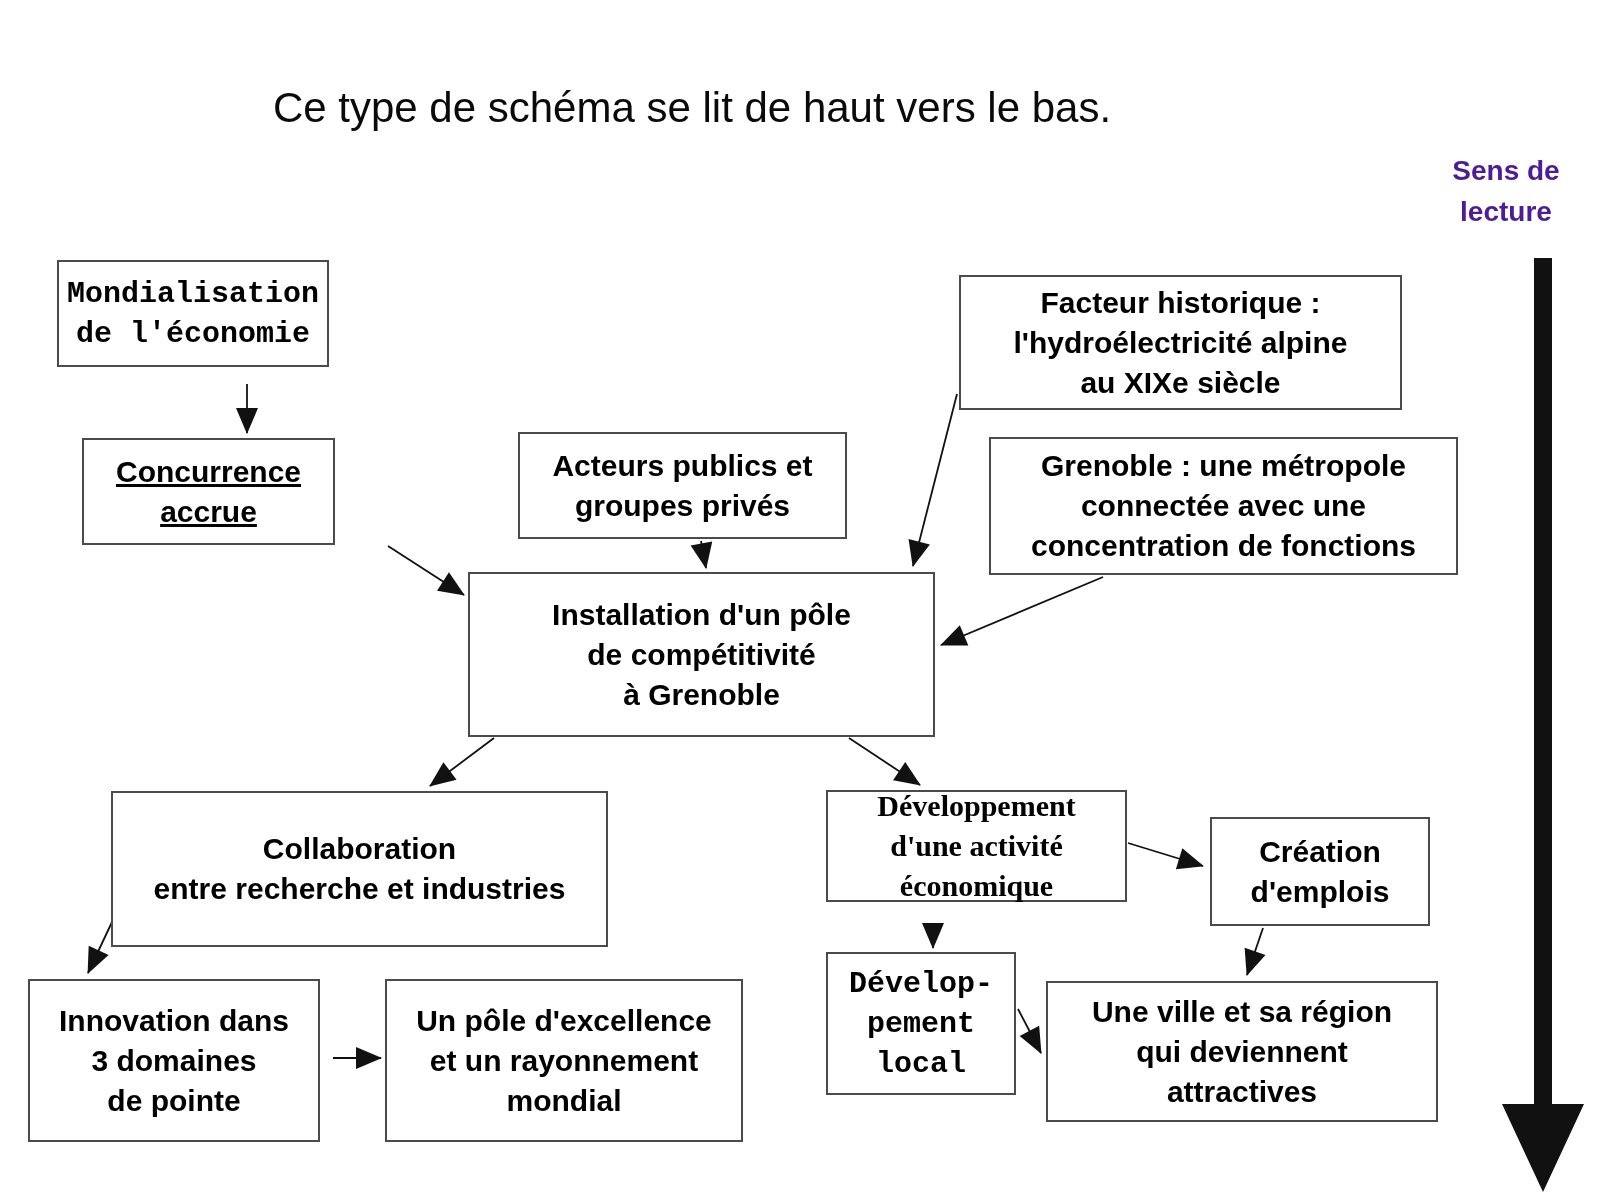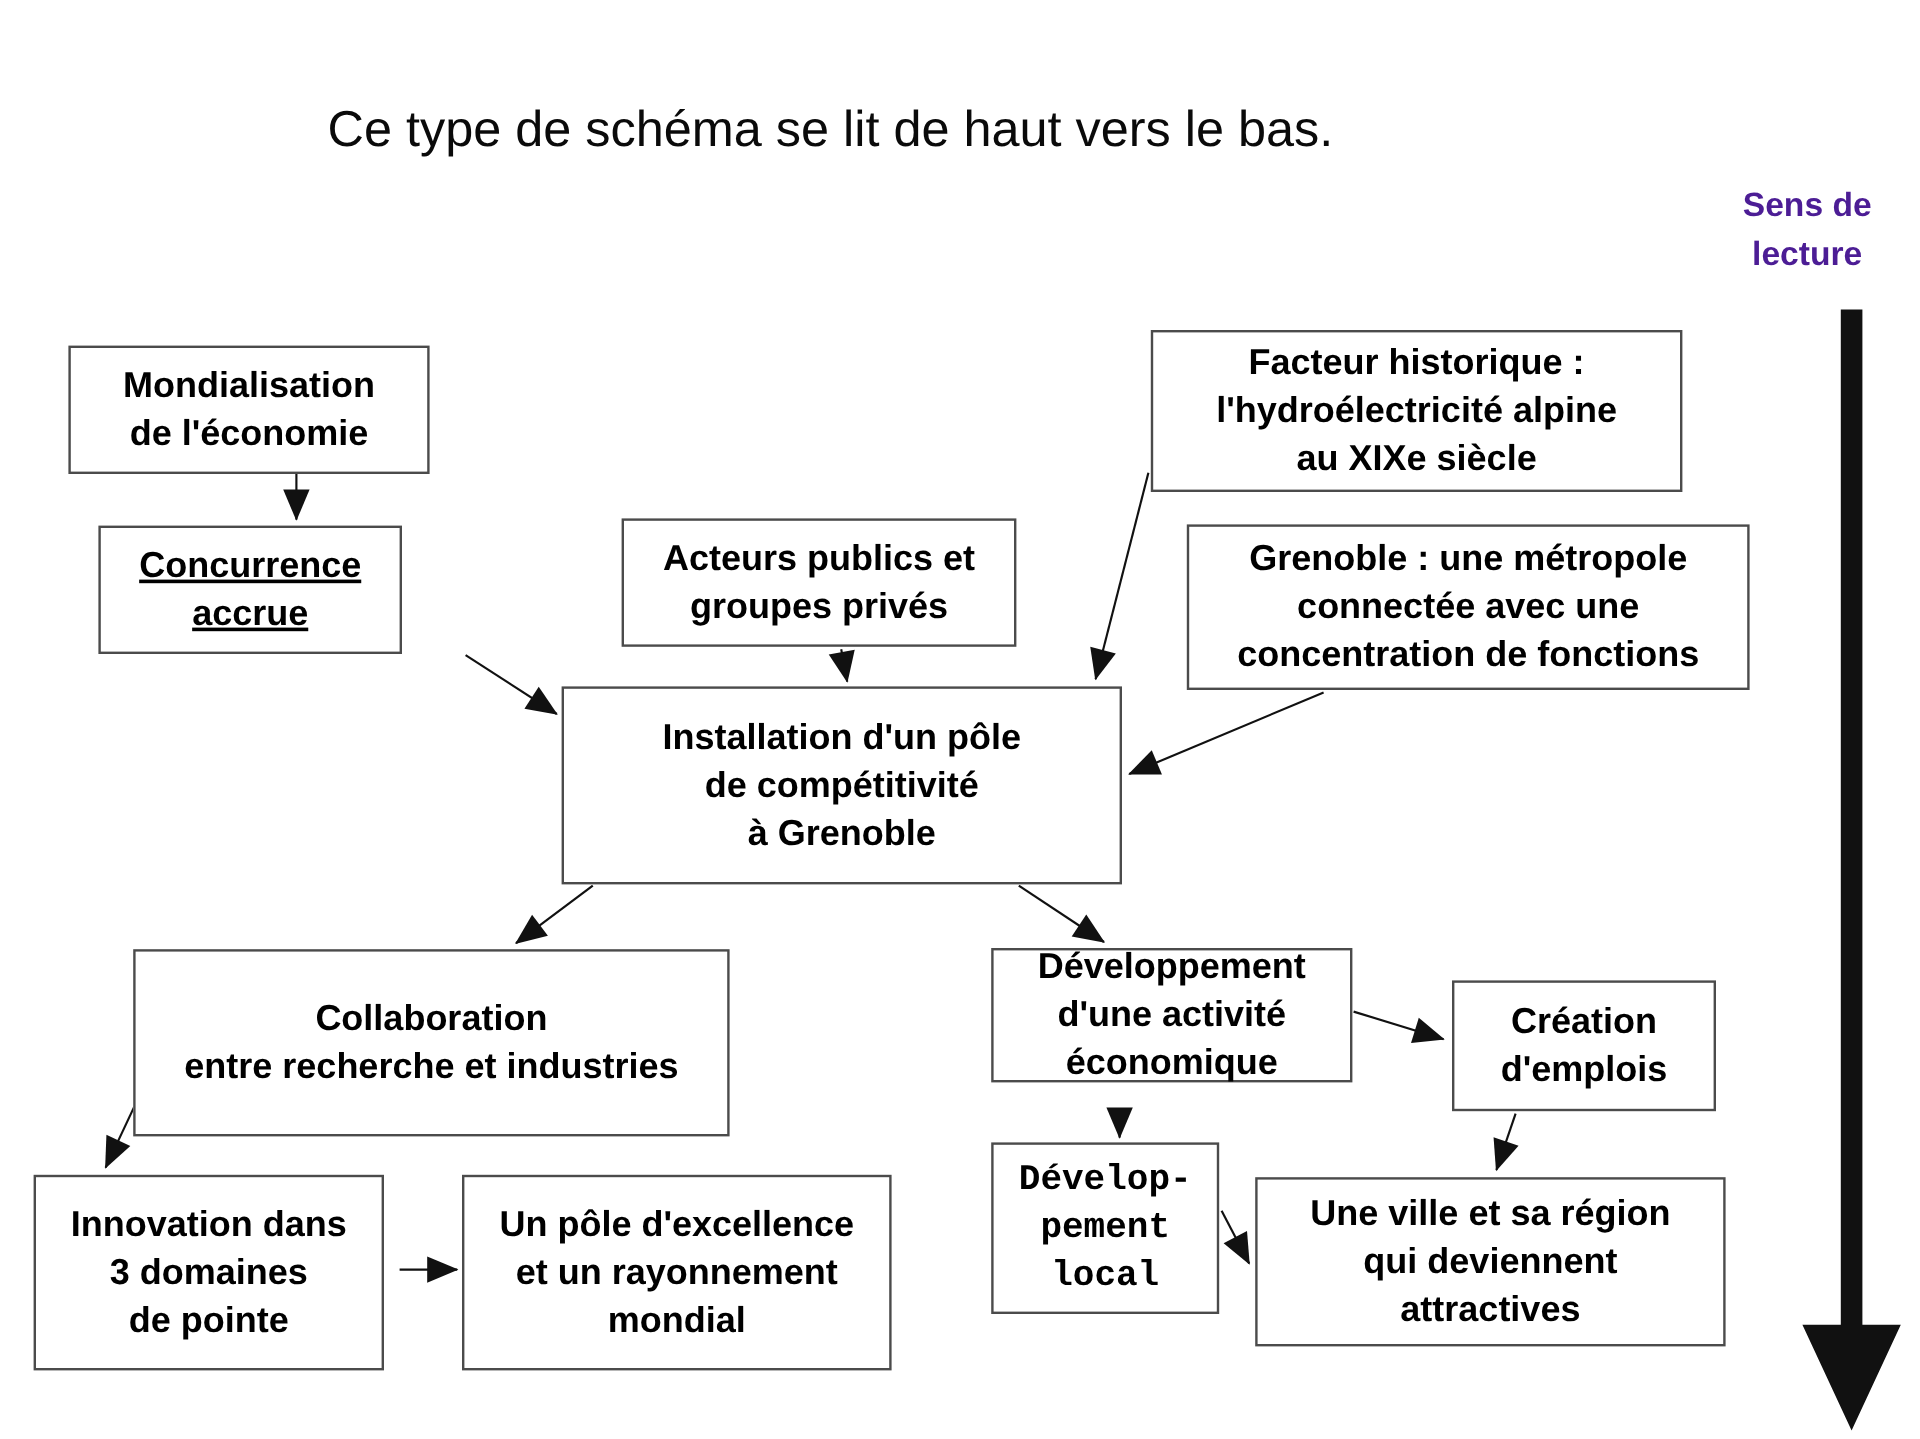--- a/index.html
+++ b/index.html
@@ -51,21 +51,21 @@
     <line x1="1128" y1="843" x2="1203" y2="866" marker-end="url(#ah)"></line>
     <line x1="933" y1="928" x2="933" y2="948" marker-end="url(#ah)"></line>
     <line x1="1263" y1="928" x2="1247" y2="975" marker-end="url(#ah)"></line>
     <line x1="1018" y1="1009" x2="1041" y2="1053" marker-end="url(#ah)"></line>
     <line x1="112" y1="922" x2="88" y2="973" marker-end="url(#ah)"></line>
     <line x1="333" y1="1058" x2="381" y2="1058" marker-end="url(#ah)"></line>
 
     <path d="M1534,258 L1552,258 L1552,1104 L1584,1104 L1543,1192 L1502,1104 L1534,1104 Z" fill="#111111"></path>
   </svg>
 
-  <div class="node" style="left:57px;top:288px;width:301px;height:107px;">Mondialisation
+  <div class="node" style="left:57px;top:260px;width:272px;height:107px;font-family:Liberation Mono, monospace;">Mondialisation
 de l'économie</div>
 
   <div class="node" style="left:82px;top:438px;width:253px;height:107px;text-decoration:underline;">Concurrence
 accrue</div>
 
   <div class="node" style="left:518px;top:432px;width:329px;height:107px;">Acteurs publics et
 groupes privés</div>
 
   <div class="node" style="left:989px;top:437px;width:469px;height:138px;">Grenoble : une métropole
 connectée avec une
@@ -75,21 +75,21 @@
 l'hydroélectricité alpine
 au XIXe siècle</div>
 
   <div class="node" style="left:468px;top:572px;width:467px;height:165px;">Installation d'un pôle
 de compétitivité
 à Grenoble</div>
 
   <div class="node" style="left:111px;top:791px;width:497px;height:156px;">Collaboration
 entre recherche et industries</div>
 
-  <div class="node" style="left:826px;top:790px;width:301px;height:112px;">Développement
+  <div class="node" style="left:826px;top:790px;width:301px;height:112px;font-family:Liberation Serif, serif;">Développement
 d'une activité
 économique</div>
 
   <div class="node" style="left:1210px;top:817px;width:220px;height:109px;">Création
 d'emplois</div>
 
   <div class="node" style="left:28px;top:979px;width:292px;height:163px;">Innovation dans
 3 domaines
 de pointe</div>
 

